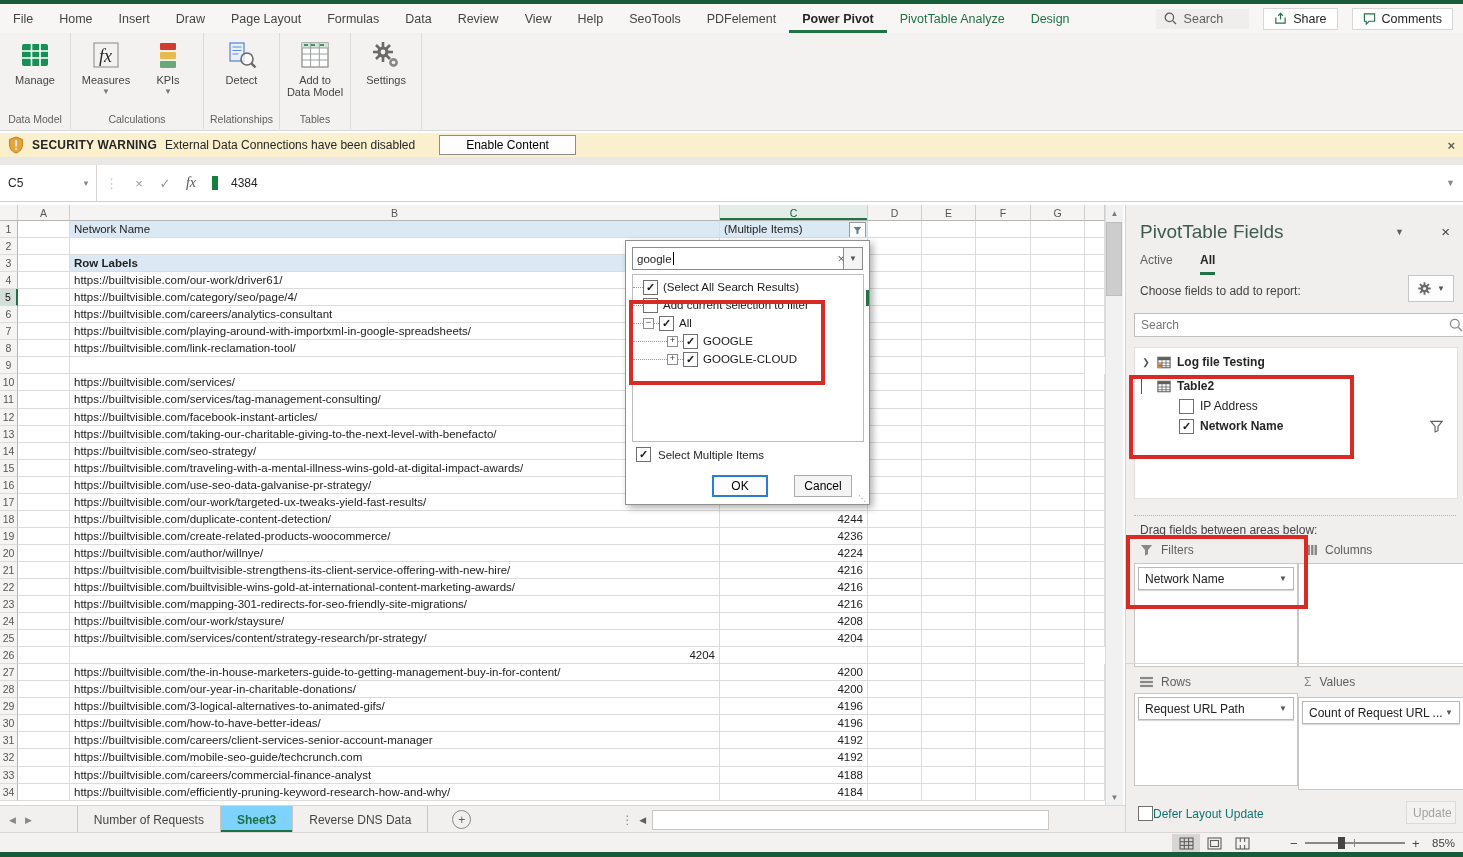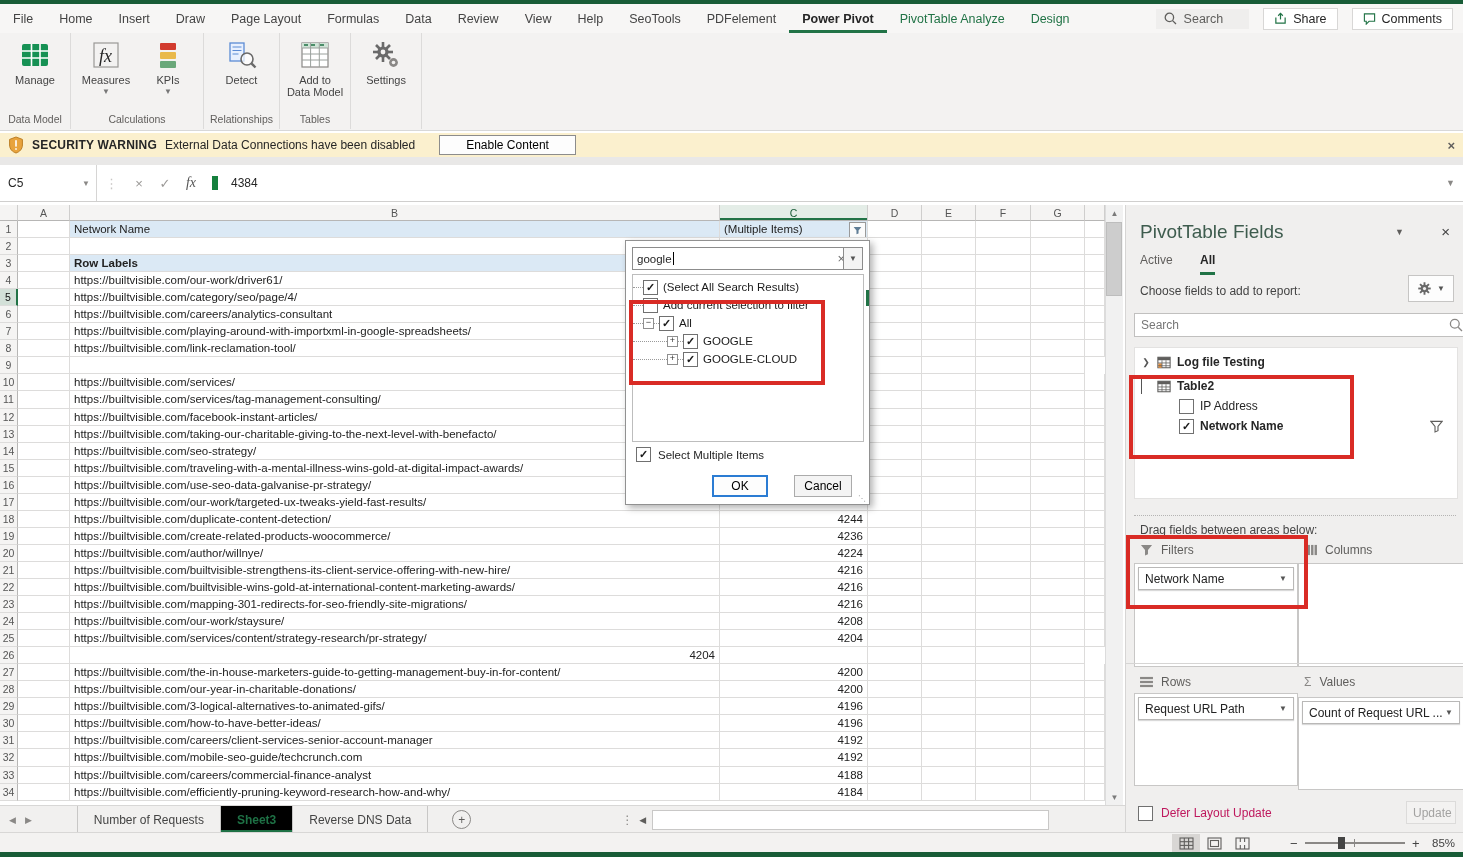--- a/index.html
+++ b/index.html
@@ -117,30 +117,30 @@
   .fl-bold{font-weight:bold;color:#262626;}
   .expander-L{width:8px;height:8px;border-left:1px solid #555;border-bottom:1px solid #555;flex:none;}
   #fp-dots{position:absolute;left:8px;top:310px;width:322px;border-top:1px dotted #b5b4b3;}
   #fp-drag{position:absolute;left:14px;top:318px;color:#444;}
   .quad-head{position:absolute;display:flex;align-items:center;gap:8px;color:#5f5e5c;}
   .quad-box{position:absolute;background:#fff;border:1px solid #c8c7c6;padding:3px;}
   .pill{height:21px;border:1px solid #b9b8b7;background:#fff;box-shadow:0 1px 1px rgba(0,0,0,.15);
         display:flex;align-items:center;padding:0 6px;margin-bottom:3px;color:#222;}
   .pill .pdd{margin-left:auto;color:#555;font-size:8px;}
   #fp-hdiv{position:absolute;left:0px;top:458px;width:338px;border-top:1px solid #d6d5d4;}
-  #fp-defer{position:absolute;left:12px;top:601px;display:flex;gap:8px;color:#be185d;}
+  #fp-defer{position:absolute;left:12px;top:601px;display:flex;align-items:center;color:#0f766e;}
   #fp-update{position:absolute;right:8px;top:596px;width:50px;height:23px;background:#f3f2f1;border:1px solid #dcdbda;color:#a3a2a1;font-size:12px;font-family:inherit;}
 
   
   #sheet-bar{left:0;top:805px;width:1125px;height:27px;background:#f1f0ef;border-top:1px solid #d8d7d6;display:flex;align-items:center;font-size:12px;}
   .navarr{color:#8a8886;font-size:9px;padding:0 9px;}
   #sheet-tabs{display:flex;height:100%;margin-left:36px;text-align:right;}
   .stab{display:flex;align-items:center;padding:0 16px;color:#444;border-right:1px solid #c8c7c6;height:100%;white-space:nowrap;}
   .stab:first-child{border-left:1px solid #c8c7c6;}
-  .stab.active{background:#000000;color:#1e7145;font-weight:bold;box-shadow:inset 0 -3px 0 #1e7145;}
+  .stab.active{background:#7dd3fc;color:#1e7145;font-weight:bold;box-shadow:inset 0 -3px 0 #1e7145;}
   #add-sheet{width:17px;height:17px;border:1px solid #8a8886;border-radius:50%;color:#5f5e5c;display:flex;align-items:center;
              justify-content:center;font-size:12px;margin-left:24px;}
   #sb-dots{color:#8a8886;margin-left:150px;}
   #hs-left{color:#5f5e5c;font-size:9px;padding:0 6px;}
   #hscroll{width:395px;height:18px;background:#fff;border:1px solid #c9c8c7;}
 
   #status-bar{left:0;top:832px;width:1463px;height:20px;background:#f3f2f1;border-top:1px solid #d8d7d6;display:flex;align-items:center;}
   #sb-views{position:absolute;left:1172px;display:flex;align-items:center;}
   .vbtn{width:28px;height:19px;display:flex;align-items:center;justify-content:center;}
   .vbtn.active{background:#d8d6d4;}

